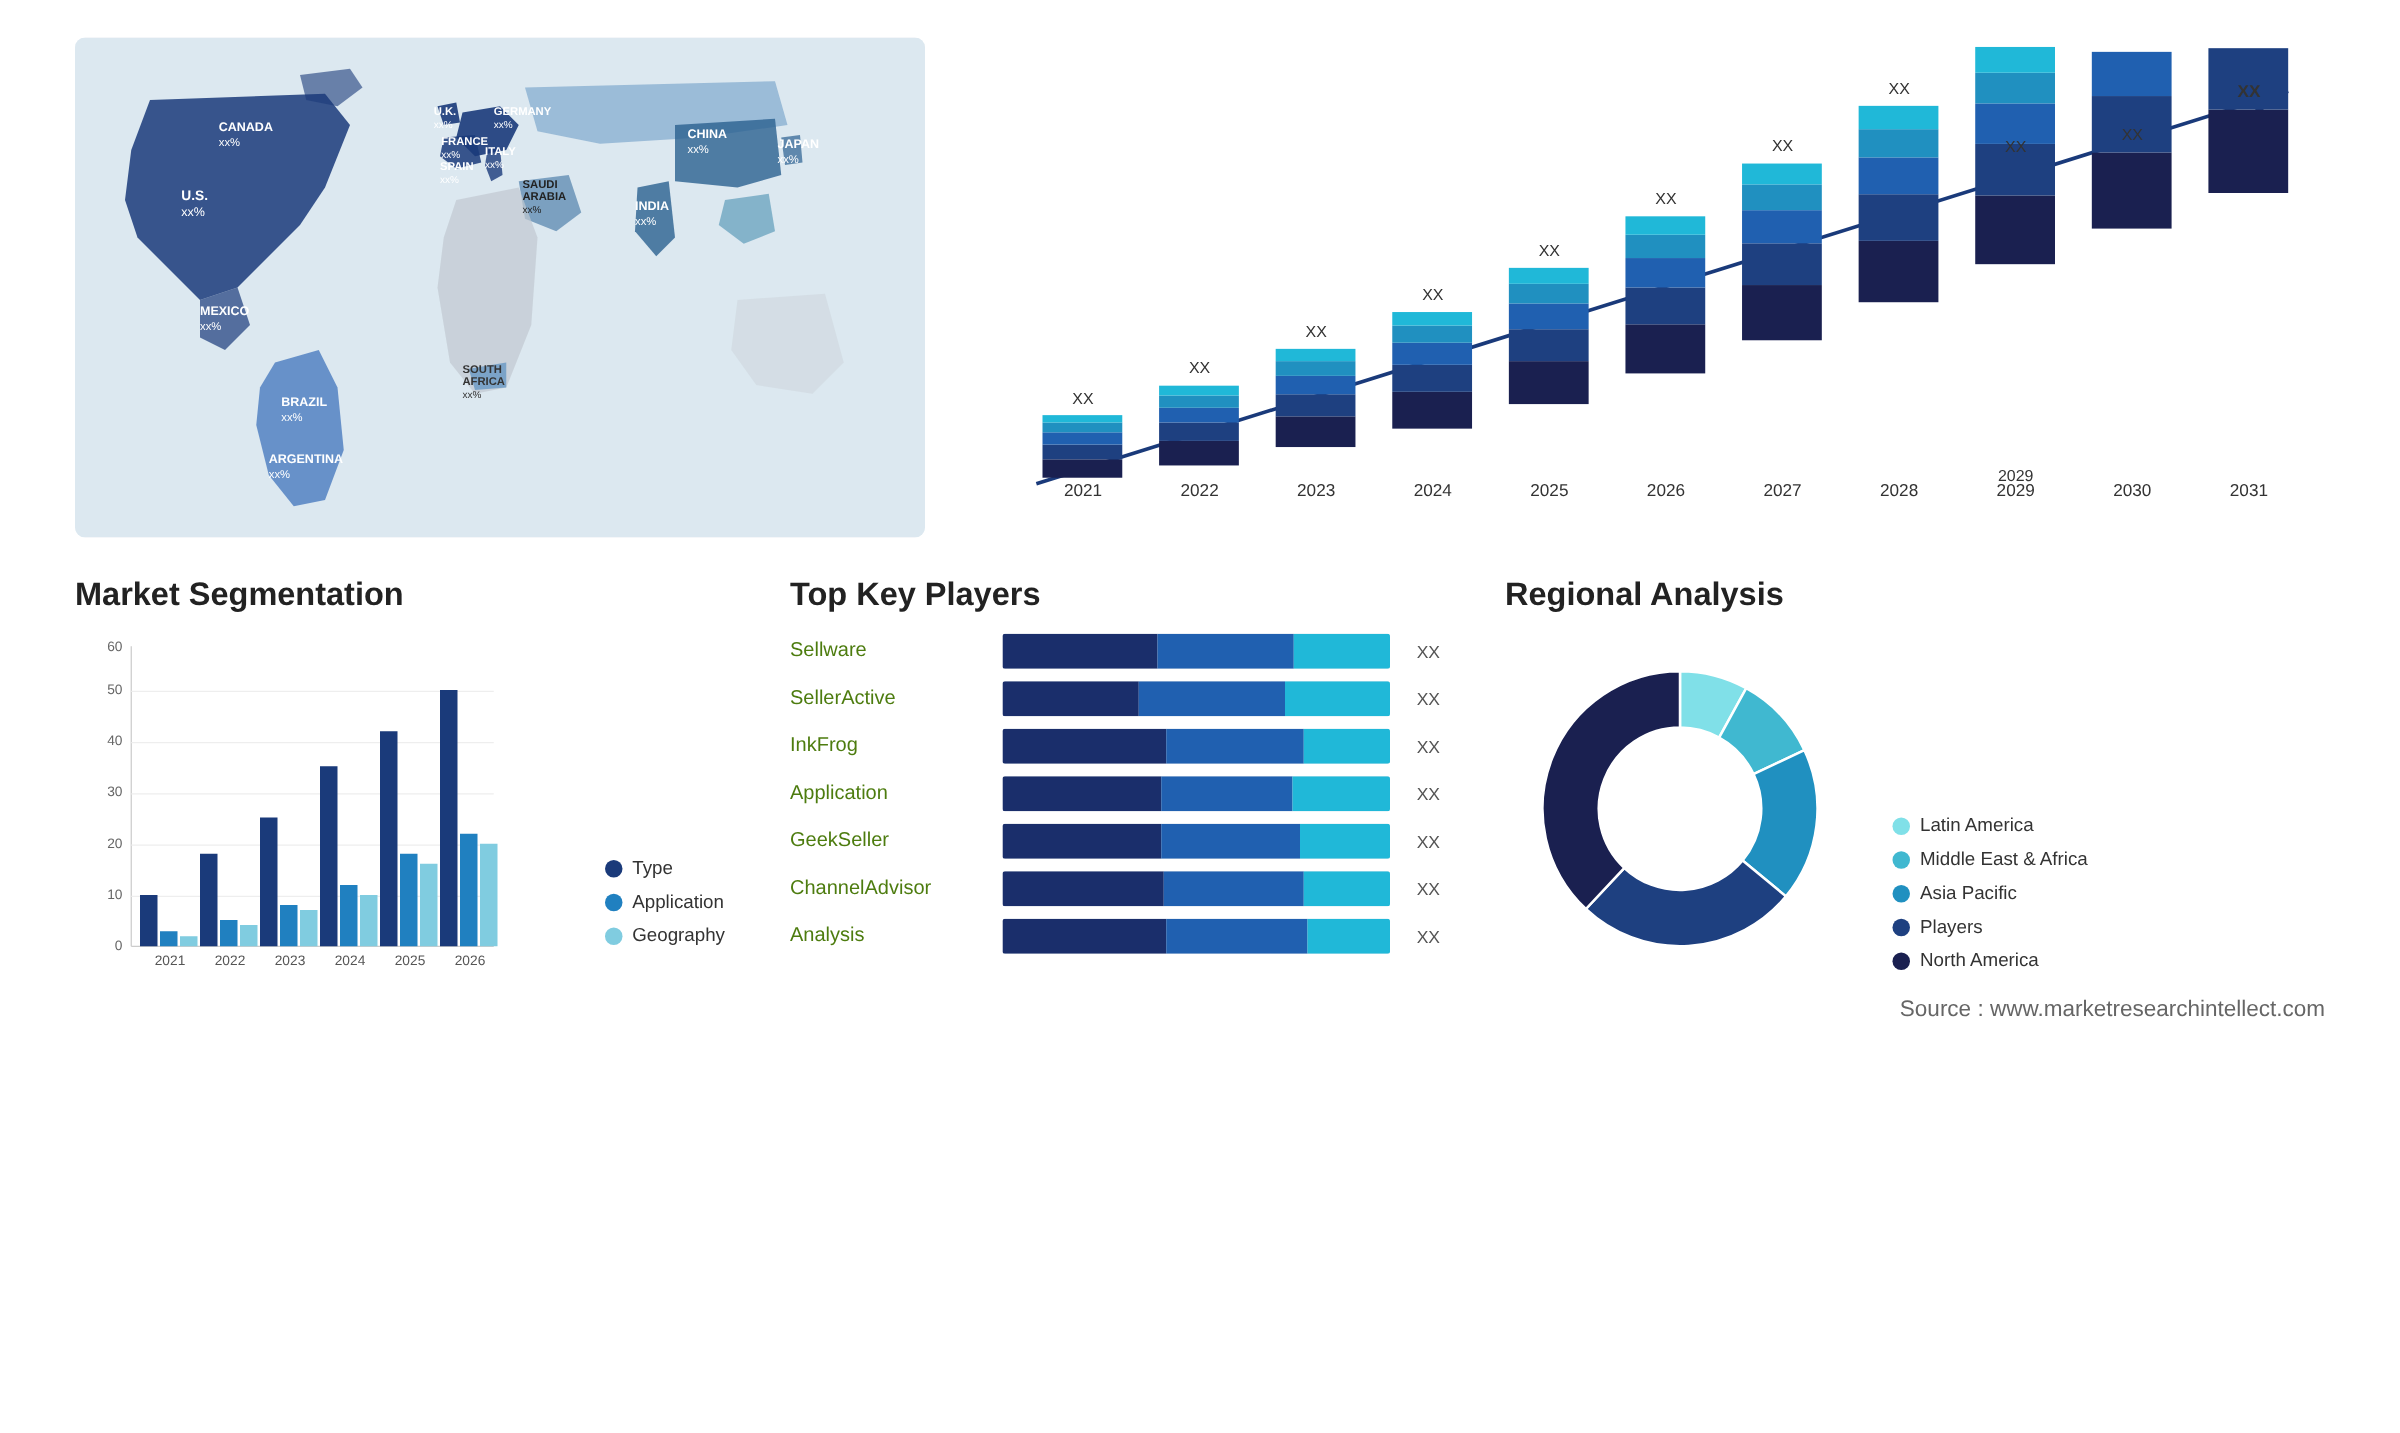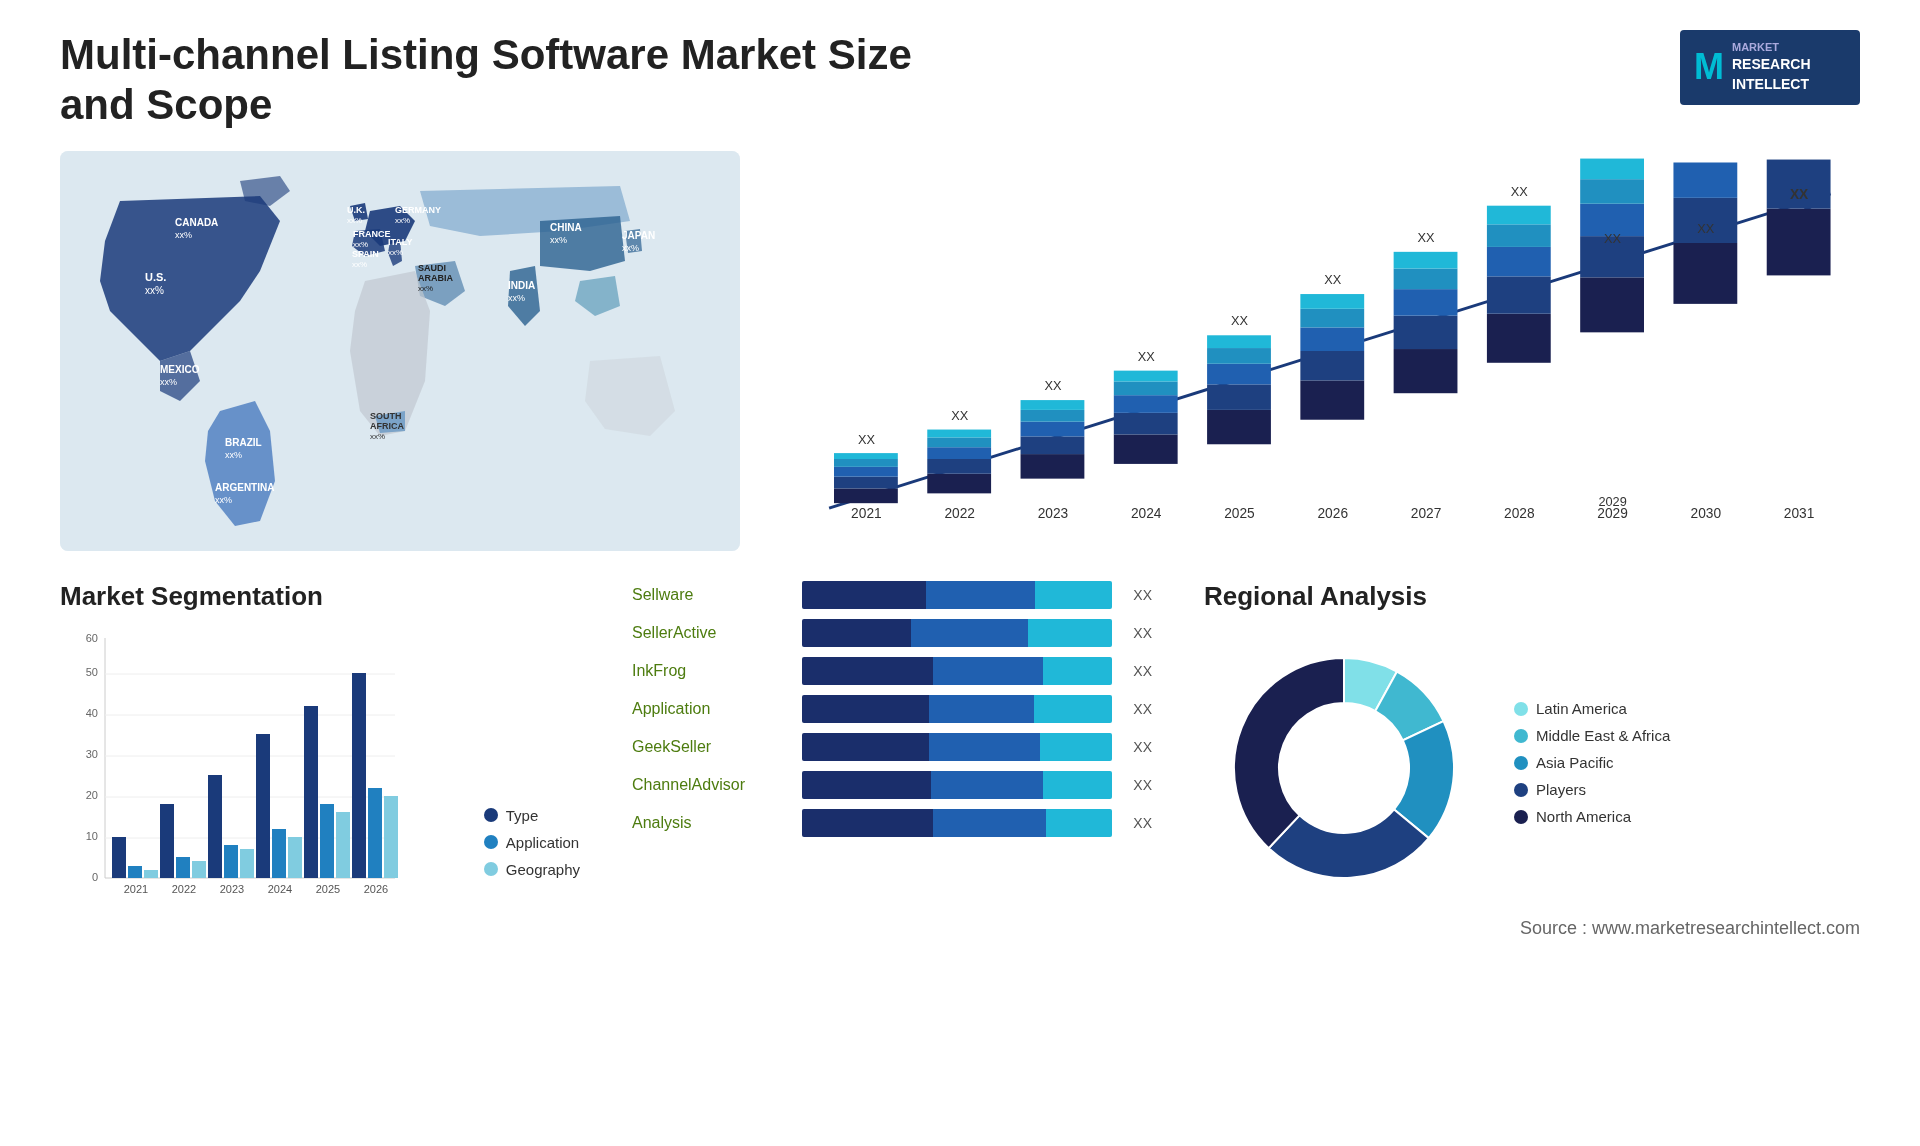--- a/index.html
+++ b/index.html
@@ -147,21 +147,21 @@
     .player-xx {
       font-size: 14px;
       color: #555;
       width: 30px;
       text-align: right;
     }
 
     
     .donut-wrap {
       display: flex;
-      align-items: center;
+      align-items: flex-end;
       gap: 30px;
     }
     .legend-item {
       display: flex;
       align-items: center;
       gap: 8px;
       margin-bottom: 10px;
       font-size: 15px;
       color: #333;
     }
@@ -177,33 +177,20 @@
       font-size: 18px;
       color: #666;
       margin-top: 10px;
     }
   </style>
 </head>
 <body>
 
 <div class="page">
 
-  <div class="header">
-    <h1 class="title">Multi-channel Listing Software Market Size and Scope</h1>
-    <div class="logo">
-      <div class="logo-box">
-        <div class="logo-m">M</div>
-        <div class="logo-text">
-          <div>MARKET</div>
-          <div>RESEARCH</div>
-          <div>INTELLECT</div>
-        </div>
-      </div>
-    </div>
-  </div>
 
   <div class="top-row">
 
     <div class="map-section">
       <div class="world-map">
         <svg viewBox="0 0 680 400" width="680" height="400" xmlns="http://www.w3.org/2000/svg">
 
           <rect width="680" height="400" fill="#dce8f0"></rect>
 
           <path d="M 60 50 L 200 45 L 220 70 L 200 120 L 180 150 L 160 170 L 130 200 L 100 210 L 80 190 L 50 160 L 40 130 L 45 90 Z" fill="#1a3a7a" opacity="0.85"></path>
@@ -446,20 +433,21 @@
           </div>
           <div class="legend-item">
             <div class="legend-dot" style="background:#80cce0;"></div>
             <span>Geography</span>
           </div>
         </div>
       </div>
     </div>
 
     <div class="players-section">
+      <div class="section-title">Top Key Players</div>
       <div id="players-list">
 
       <div class="player-row">
     <div class="player-name">Sellware</div>
     <div class="player-bar-wrap">
       <div class="player-bar-bg">
         <div class="bar-seg" style="width:40.0%;background:#1a2e6b;"></div>
         <div class="bar-seg" style="width:35.0%;background:#2060b0;"></div>
         <div class="bar-seg" style="width:25.0%;background:#20b8d8;"></div>
       </div>

